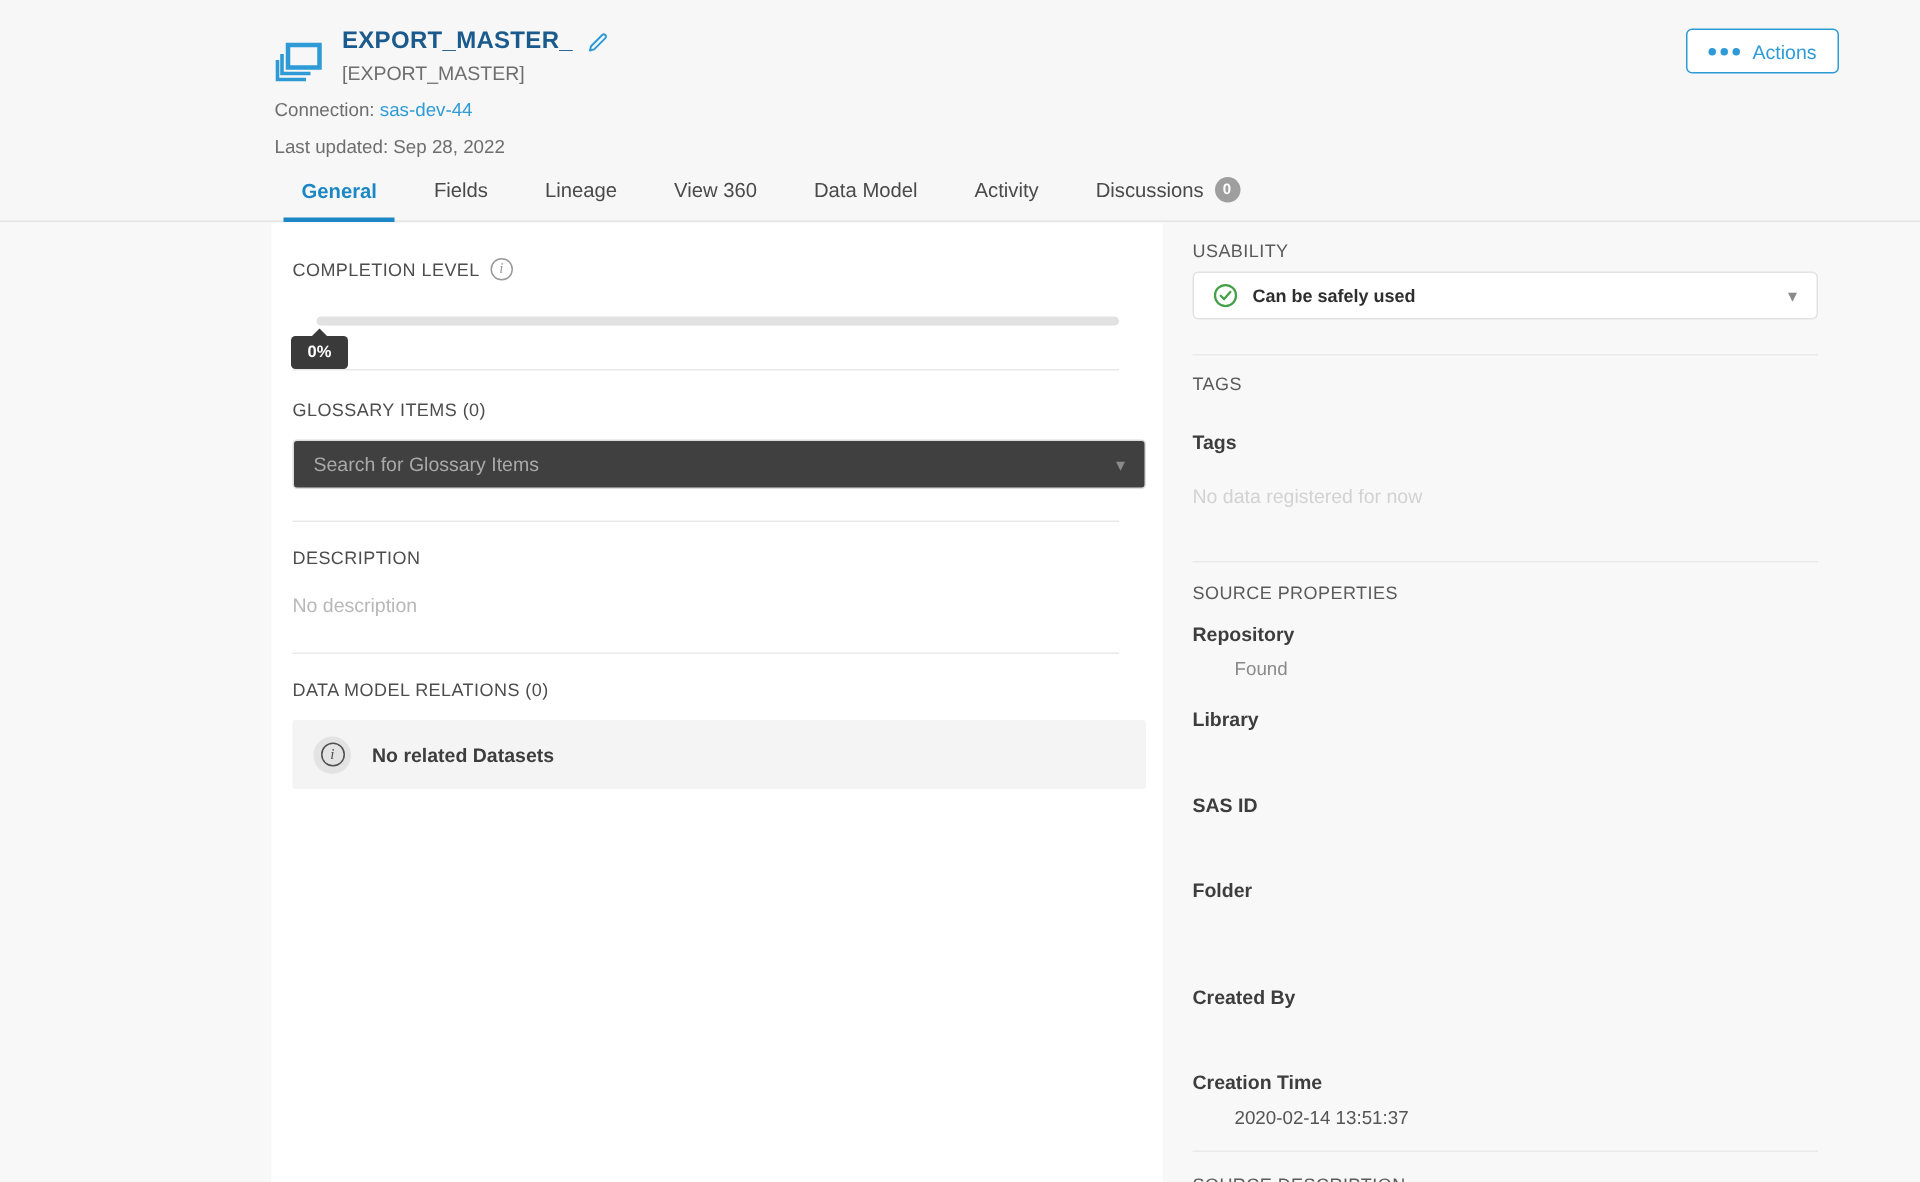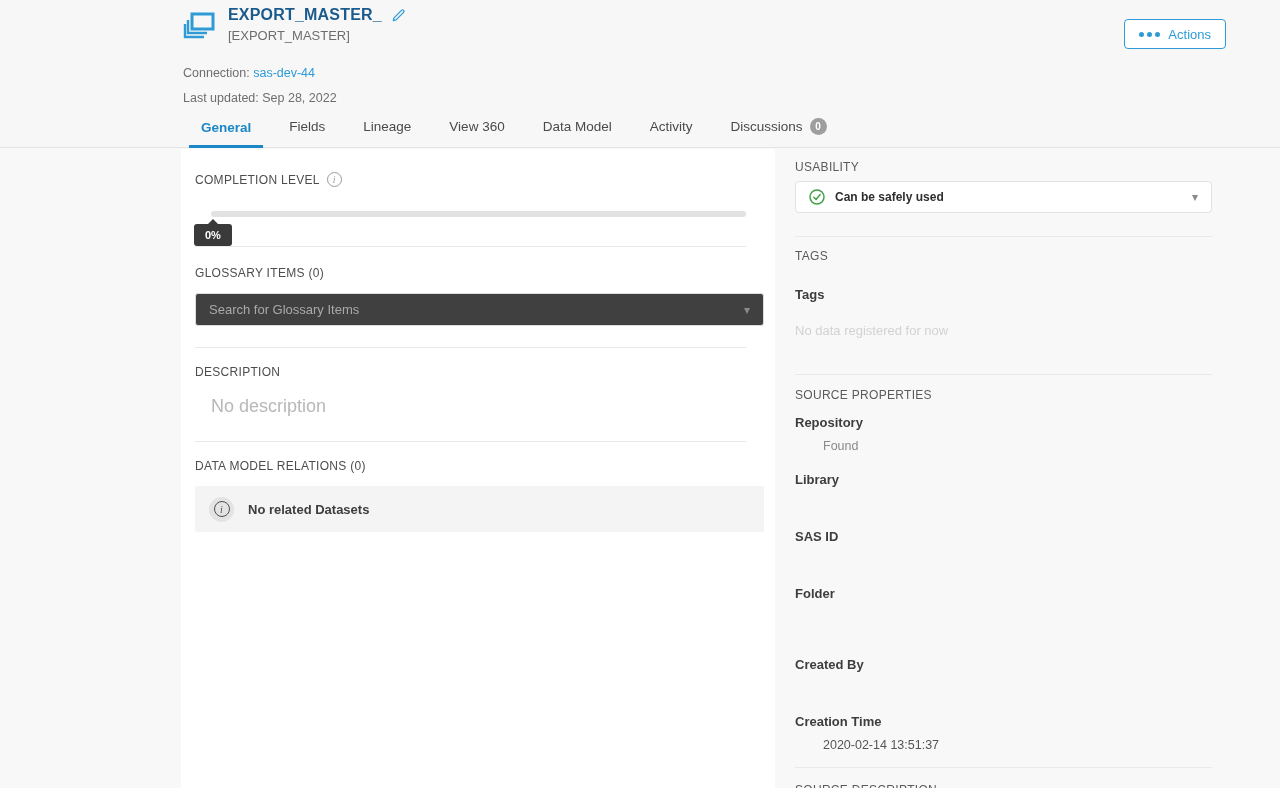--- a/index.html
+++ b/index.html
@@ -9,21 +9,21 @@
     background:#f8f8f8;
     color:#3d3d3d;
     position:relative;
   }
 
   
   .header {
     position:absolute; top:0; left:0; width:1280px; height:148px;
     background:#f7f7f7; border-bottom:1px solid #e4e4e4;
   }
-  .title-row { position:absolute; left:183px; top:6px; display:flex; align-items:center; }
+  .title-row { position:absolute; left:183px; top:19px; display:flex; align-items:flex-end; }
   .dataset-icon { width:32px; height:28px; margin-right:13px; margin-top:2px; }
   .title-line { display:flex; align-items:center; }
   .page-title { font-size:16px; font-weight:bold; color:#1a5a8c; letter-spacing:.2px; }
   .pencil-icon { margin-left:9px; width:15px; height:15px; }
   .subtitle { font-size:13px; color:#6e6e6e; margin-top:4px; }
   .meta-line { position:absolute; left:183px; font-size:12.5px; color:#6e6e6e; }
   .meta-connection { top:66px; }
   .meta-updated { top:91px; }
   .link { color:#2e9bd6; cursor:pointer; text-decoration:none; }
 
@@ -88,21 +88,21 @@
   .glossary-heading { padding-top:19px; }
   .select-box {
     margin-top:13px; height:33px; background:#404040; border:1px solid #dcdcdc; border-radius:3px;
     display:flex; align-items:center; padding:0 13px; cursor:pointer;
   }
   .select-placeholder { font-size:13px; color:#a9a9a9; flex:1; }
   .caret-icon { color:#8a8a8a; font-size:12px; line-height:1; }
   .glossary-divider { margin-top:21px; }
 
   .description-heading { padding-top:17px; }
-  .empty-text { font-size:18px; color:#b8b8b8;margin-left:16px; }
+  .empty-text { font-size:13px; color:#b8b8b8; }
   .description-empty { margin-top:17px; }
   .description-divider { margin-top:24px; }
 
   .relations-heading { padding-top:17px; }
   .relations-box {
     margin-top:13px; height:46px; background:#f4f4f4; border-radius:2px;
     display:flex; align-items:center; padding:0 14px;
   }
   .relations-icon-outer {
     width:25px; height:25px; background:#e3e3e3; border-radius:50%;

